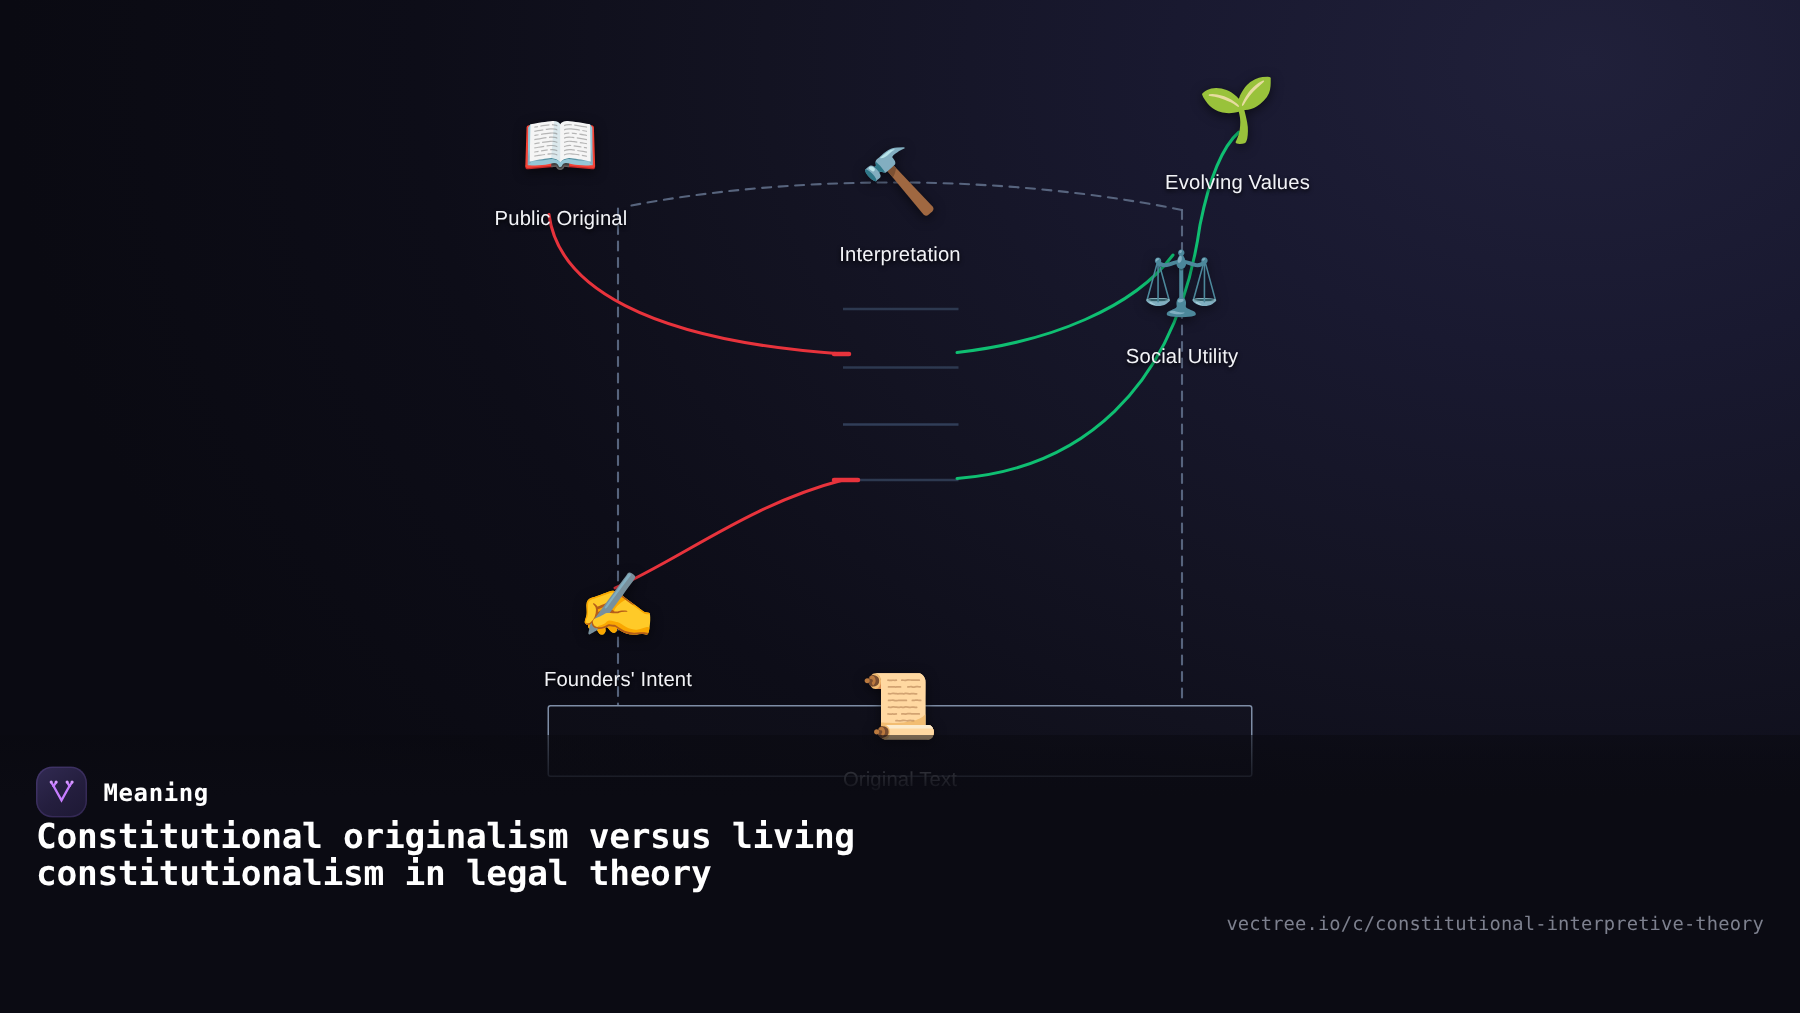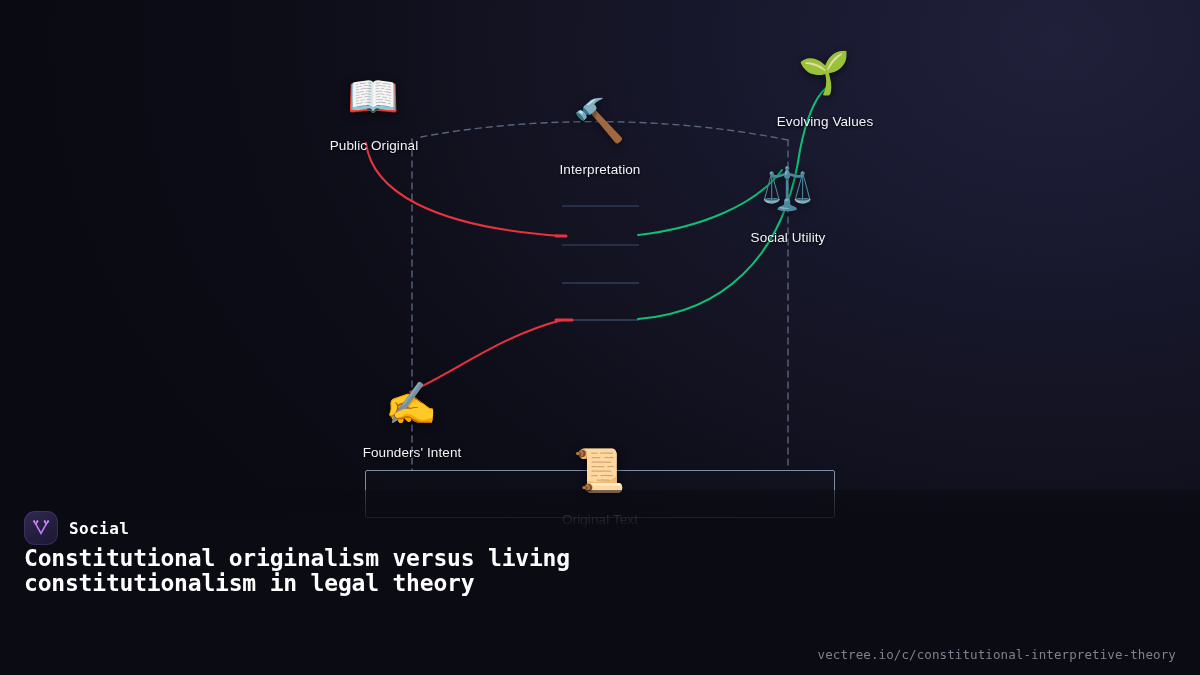--- a/index.html
+++ b/index.html
@@ -112,21 +112,21 @@
     font-size: 23px;
     font-weight: 700;
     line-height: 1.07;
     color: #ffffff;
     letter-spacing: -0.2px;
     white-space: pre-wrap;
   }
   #footer-url {
     position: absolute;
     right: 24px;
-    top: 647px;
+    top: 608px;
     font-family: "DejaVu Sans Mono", monospace;
     font-size: 12.5px;
     color: #7d808e;
     letter-spacing: 0.1px;
   }
 </style>
 </head>
 <body>
 
 <div id="root">
@@ -200,20 +200,20 @@
           <path d="M17.8 7.6 L19.6 5.2"></path>
         </g>
         <g fill="#d79bff">
           <circle cx="4.5" cy="4.7" r="1.15"></circle>
           <circle cx="8.1" cy="4.7" r="1.15"></circle>
           <circle cx="16.1" cy="4.7" r="1.15"></circle>
           <circle cx="19.7" cy="4.7" r="1.15"></circle>
         </g>
       </svg>
     </div>
-    <span id="brand-name">Social</span>
+    <span id="brand-name">Meaning</span>
   </div>
 
   <div id="headline">Constitutional originalism versus living constitutionalism in legal theory</div>
 
   <div id="footer-url">vectree.io/c/constitutional-interpretive-theory</div>
 
 </div>
 
 </body></html>

